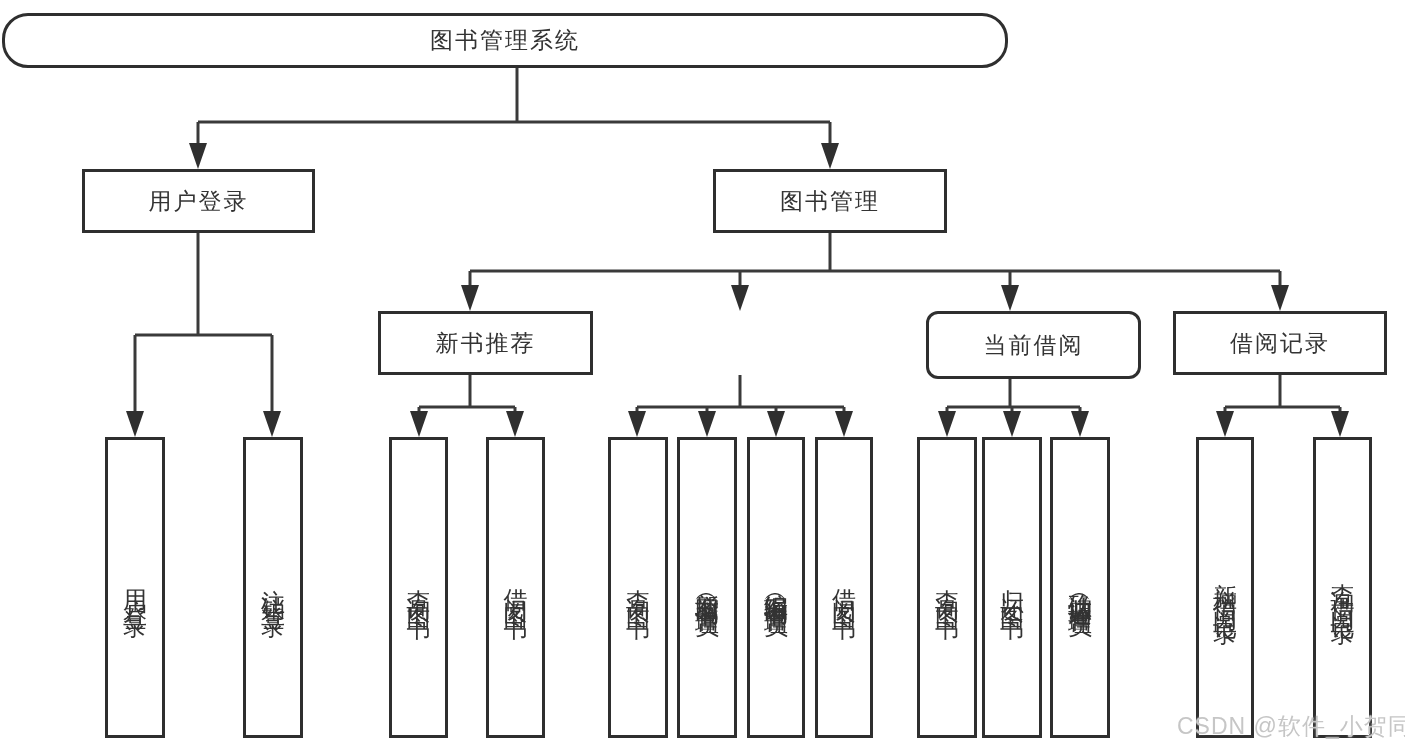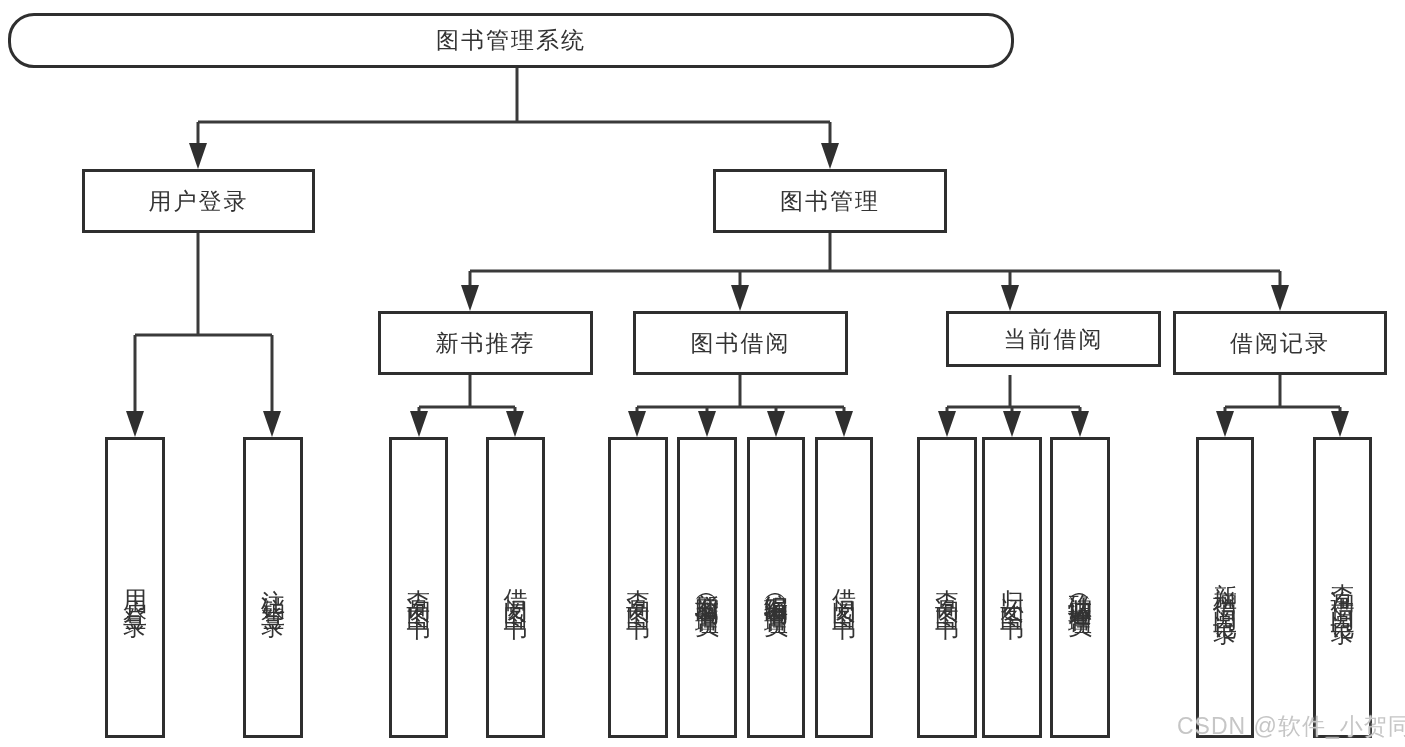--- a/index.html
+++ b/index.html
@@ -97,38 +97,35 @@
     <polygon class="ah" points="1071,411 1089,411 1080,437"></polygon>
 
     <line class="cl" x1="1280" y1="375" x2="1280" y2="407"></line>
     <line class="cl" x1="1225" y1="407" x2="1340" y2="407"></line>
     <line class="cl" x1="1225" y1="407" x2="1225" y2="415"></line>
     <polygon class="ah" points="1216,411 1234,411 1225,437"></polygon>
     <line class="cl" x1="1340" y1="407" x2="1340" y2="415"></line>
     <polygon class="ah" points="1331,411 1349,411 1340,437"></polygon>
   </svg>
 
-  <div class="box" style="left:8px;top:13px;width:1006px;height:55px;border-radius:26px;">
+  <div class="box" style="left:2px;top:13px;width:1006px;height:55px;border-radius:26px;">
     <span class="hlabel">图书管理系统</span>
   </div>
 
   <div class="box" style="left:82px;top:169px;width:233px;height:64px;">
     <span class="hlabel">用户登录</span>
   </div>
   <div class="box" style="left:713px;top:169px;width:234px;height:64px;">
     <span class="hlabel">图书管理</span>
   </div>
 
   <div class="box" style="left:378px;top:311px;width:215px;height:64px;">
     <span class="hlabel">新书推荐</span>
   </div>
-  <div class="box" style="left:633px;top:311px;width:215px;height:64px;">
-    <span class="hlabel">图书借阅</span>
-  </div>
-  <div class="box" style="left:946px;top:311px;width:215px;height:56px;">
+  <div class="box" style="left:926px;top:311px;width:215px;height:68px;border-radius:12px;">
     <span class="hlabel">当前借阅</span>
   </div>
   <div class="box" style="left:1173px;top:311px;width:214px;height:64px;">
     <span class="hlabel">借阅记录</span>
   </div>
 
   <div class="box leaf" style="left:105px;width:60px;">
     <span class="vtext">用户登录</span>
   </div>
   <div class="box leaf" style="left:243px;width:60px;">

